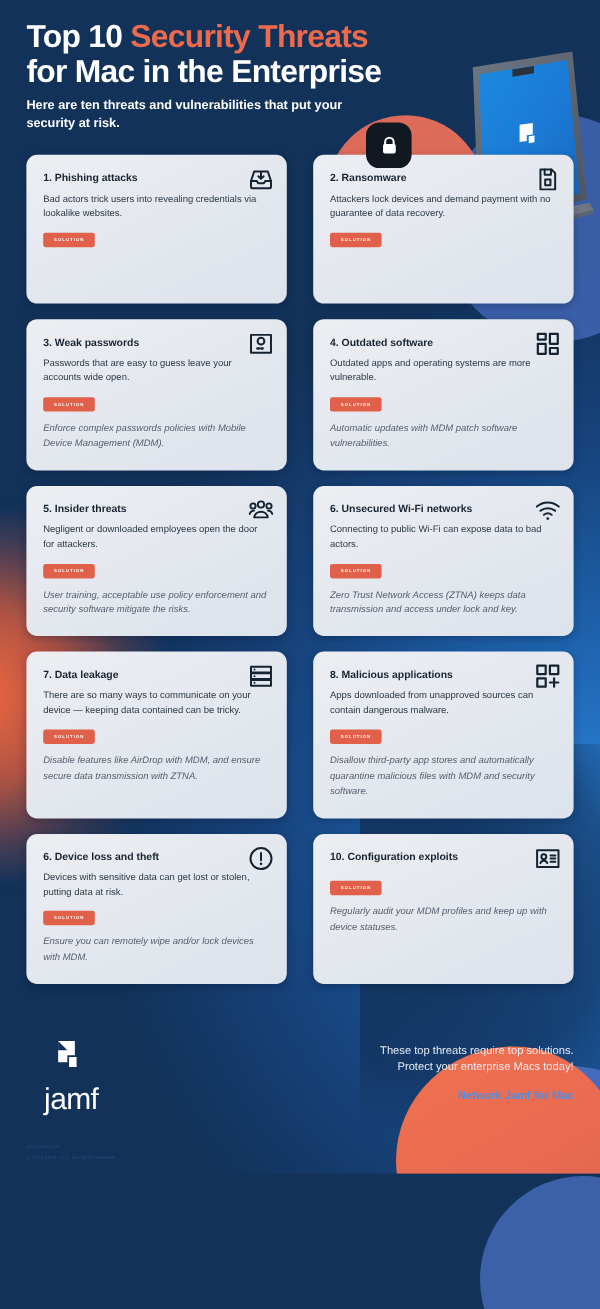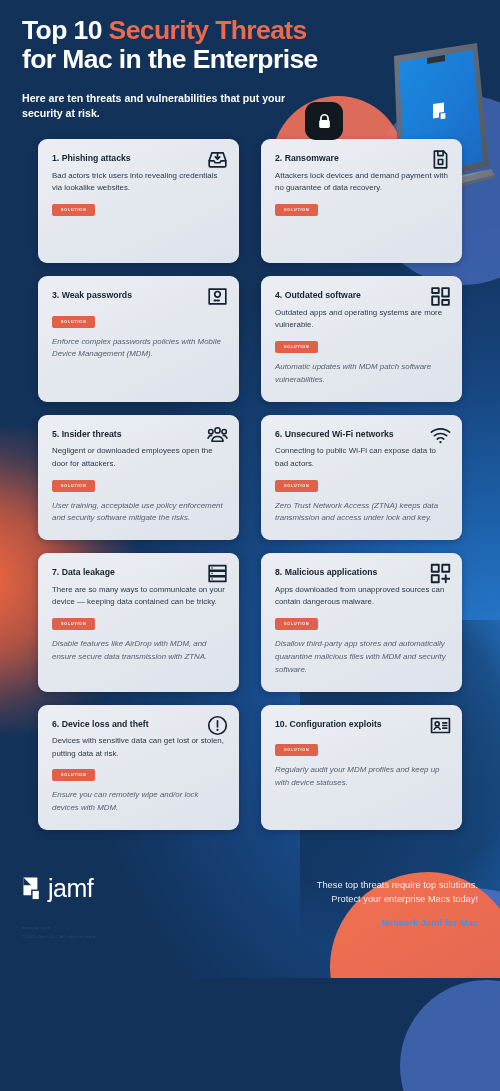--- a/index.html
+++ b/index.html
@@ -61,38 +61,38 @@
   h1.title {
     font-size:26.5px; line-height:1.08; font-weight:bold;
     color:#ffffff; letter-spacing:-.6px; max-width:330px;
   }
   h1.title .accent { color:#ee6a4c; }
   .intro {
     margin-top:14px; max-width:280px;
     font-size:8.1px; line-height:1.95; color:#bcc9dc; font-weight:400;
   }
   .kicker {
-    margin-top:18px; max-width:265px;
+    margin-top:8px; max-width:265px;
     font-size:10.6px; line-height:1.42; font-weight:bold; color:#ffffff;
   }
 
   
   .laptop-art {
     position:absolute; right:-4px; top:38px; width:205px; height:175px;
   }
   .lock-badge {
     position:absolute; left:6px; top:64px; width:38px; height:38px;
     background:#111820; border-radius:11px;
     display:flex; align-items:center; justify-content:center;
     z-index:4;
   }
 
   
   .grid {
-    position:relative; margin-top:18px; padding:0 38px;
+    position:relative; margin-top:18px; padding:0 22px;
     display:grid; grid-template-columns:1fr 1fr; gap:13px 22px;
   }
   .card {
     background:linear-gradient(155deg,#eceef2 0%,#e3e7ee 55%,#dde3ec 100%);
     border-radius:9px;
     padding:14px 14px 15px 14px;
     position:relative;
     box-shadow:0 2px 7px rgba(4,16,38,.28);
     min-height:124px;
   }
@@ -119,21 +119,21 @@
     font-size:7.9px; line-height:1.62; color:#55606e;
     font-style:italic; font-weight:400;
   }
 
   
   .footer {
     position:relative; margin-top:22px; padding:24px 22px 0 22px;
     height:113px;
   }
   .footer-inner { display:flex; justify-content:space-between; align-items:flex-start; }
-  .logo-row { display:flex; align-items:center; gap:1px; }
+  .logo-row { display:flex; align-items:center; gap:13px;flex-direction:column; }
   .logo-mark { width:25px; height:25px; }
   .logo-word {
     font-size:25px; font-weight:400; color:#ffffff;
     letter-spacing:-.5px; line-height:1; font-family:"Liberation Sans", sans-serif;
   }
   .footer-cta { text-align:right; padding-top:2px; }
   .cta-line { font-size:9.3px; line-height:1.55; color:#e6ebf3; }
   .cta-link {
     display:inline-block; margin-top:11px;
     font-size:9.3px; font-weight:bold; color:#4a90e8; text-decoration:none;
@@ -246,20 +246,21 @@
 
   <div class="card">
     <div class="card-icon">
       <svg viewBox="0 0 24 24" fill="none" stroke="currentColor" stroke-width="1.9" stroke-linecap="round" stroke-linejoin="round">
         <rect x="2.5" y="3.5" width="19" height="17"></rect>
         <circle cx="12" cy="9.5" r="3.2"></circle>
         <path d="M8.5 16.5 h7" stroke-dasharray="1.6 2" stroke-width="2.2"></path>
       </svg>
     </div>
     <div class="card-title">3. Weak passwords</div>
+    <div class="card-desc">Passwords that are easy to guess leave your accounts wide open.</div>
     <span class="solution-badge">SOLUTION</span>
     <div class="card-solution">Enforce complex passwords policies with Mobile Device Management (MDM).</div>
   </div>
 
   <div class="card">
     <div class="card-icon">
       <svg viewBox="0 0 24 24" fill="none" stroke="currentColor" stroke-width="2.1" stroke-linejoin="round">
         <rect x="2.5" y="2.5" width="7.5" height="5.5"></rect>
         <rect x="14" y="2.5" width="7.5" height="9.5"></rect>
         <rect x="2.5" y="12" width="7.5" height="9.5"></rect>

